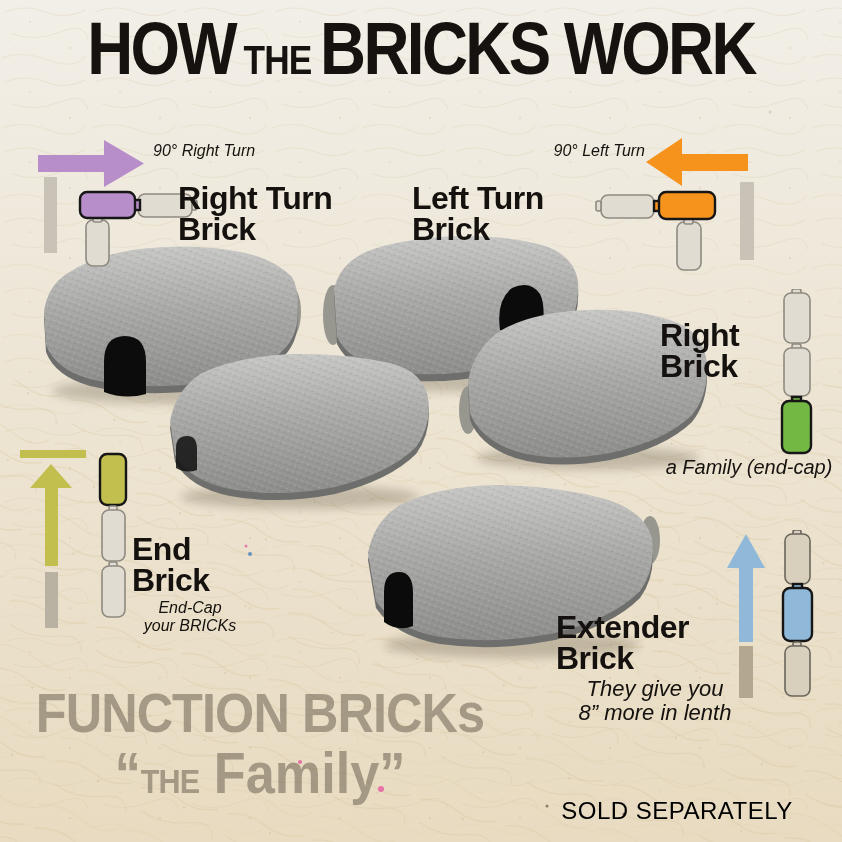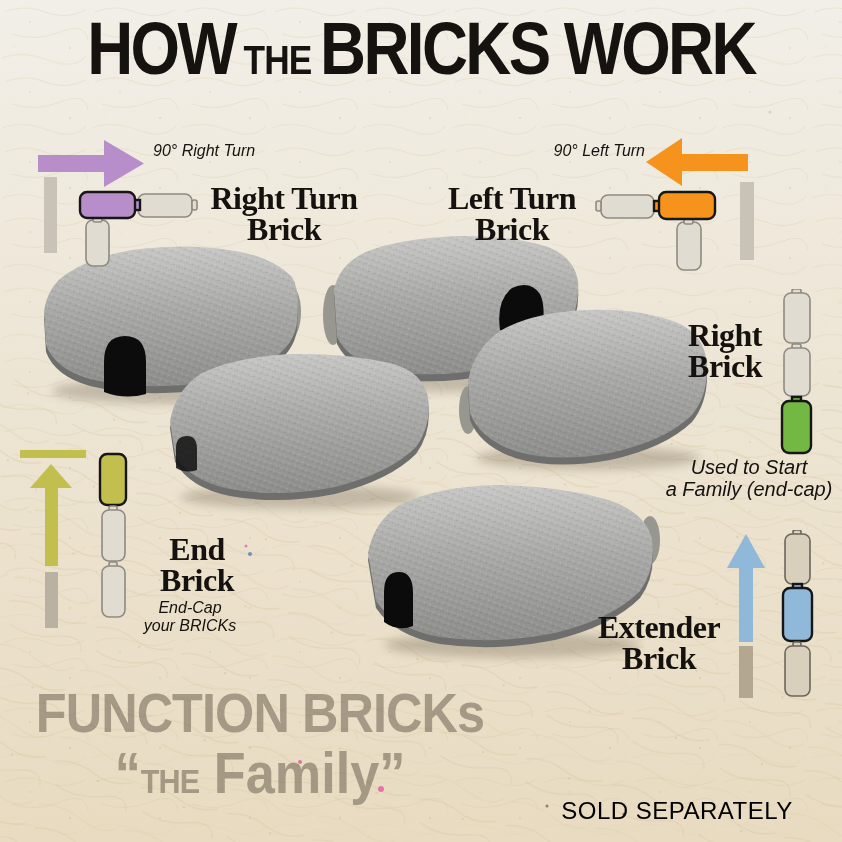--- a/index.html
+++ b/index.html
@@ -13,22 +13,22 @@
     position:absolute;left:0;top:12px;width:842px;text-align:center;
     font-weight:bold;color:#16120f;white-space:nowrap;line-height:1;
     transform:scaleX(.86);transform-origin:center top;
   }
   .t-big{font-size:74px;letter-spacing:-3px;}
   .t-small{font-size:41px;letter-spacing:-1px;margin:0 10px;}
   .arrow-label{
     position:absolute;font-style:italic;font-size:16px;color:#16120f;white-space:nowrap;
   }
   .label-name{
-    position:absolute;text-align:center;font-weight:bold;color:#14110e;
-    font-size:32px;line-height:.97;letter-spacing:-.5px;font-family:Liberation Serif, serif;
+    position:absolute;text-align:left;font-weight:bold;color:#14110e;
+    font-size:32px;line-height:.97;letter-spacing:-.5px;
   }
   .label-desc{
     position:absolute;text-align:center;font-style:italic;color:#14110e;
     font-size:21px;line-height:1.1;
   }
   .vbar{position:absolute;background:#c8c3b6;}
   .watermark{
     position:absolute;left:10px;top:686px;width:500px;text-align:center;
     font-weight:bold;color:rgba(95,86,70,.5);line-height:.98;
     transform:scaleX(.9);transform-origin:center top;
@@ -212,21 +212,20 @@
       <rect x="9" y="4" width="26" height="50" rx="7"></rect>
       <rect x="17" y="55" width="9" height="6" rx="2"></rect>
       <rect x="9" y="59" width="26" height="48" rx="7"></rect>
     </g>
     <g stroke="#161616" stroke-width="2.4" fill="#74b844">
       <rect x="17" y="108" width="9" height="6"></rect>
       <rect x="7" y="112" width="29" height="52" rx="7"></rect>
     </g>
   </svg>
   <div class="label-desc" style="left:658px;top:456px;width:182px;font-size:20px">
-    <div>Used to Start</div>
     <div>a Family (end-cap)</div>
   </div>
 
   <svg class="abs" style="left:18px;top:448px" width="72" height="185">
     <g fill="#c2bf4e">
       <rect x="2" y="2" width="66" height="8"></rect>
       <polygon points="33,16 12,40 54,40"></polygon>
       <rect x="27" y="38" width="13" height="80"></rect>
     </g>
     <rect x="27" y="124" width="13" height="56" fill="#b9b2a2"></rect>
@@ -269,20 +268,24 @@
     </g>
     <g fill="#d8cfbd" stroke="#6b665c" stroke-width="1.6">
       <rect x="16" y="112" width="8" height="6" rx="2"></rect>
       <rect x="8" y="116" width="25" height="50" rx="7"></rect>
     </g>
   </svg>
   <div class="label-name" style="left:556px;top:612px;width:206px">
     <div>Extender</div>
     <div>Brick</div>
   </div>
+  <div class="label-desc" style="left:550px;top:677px;width:210px;font-size:22px">
+    <div>They give you</div>
+    <div>8” more in lenth</div>
+  </div>
 
   <div class="watermark">
     <div class="wm-line1">FUNCTION BRICKs</div>
     <div class="wm-line2"><span>“</span><span class="wm-the">THE</span><span> Family”</span></div>
   </div>
   <div class="sold">SOLD SEPARATELY</div>
 
 </div>
 
 </body></html>

